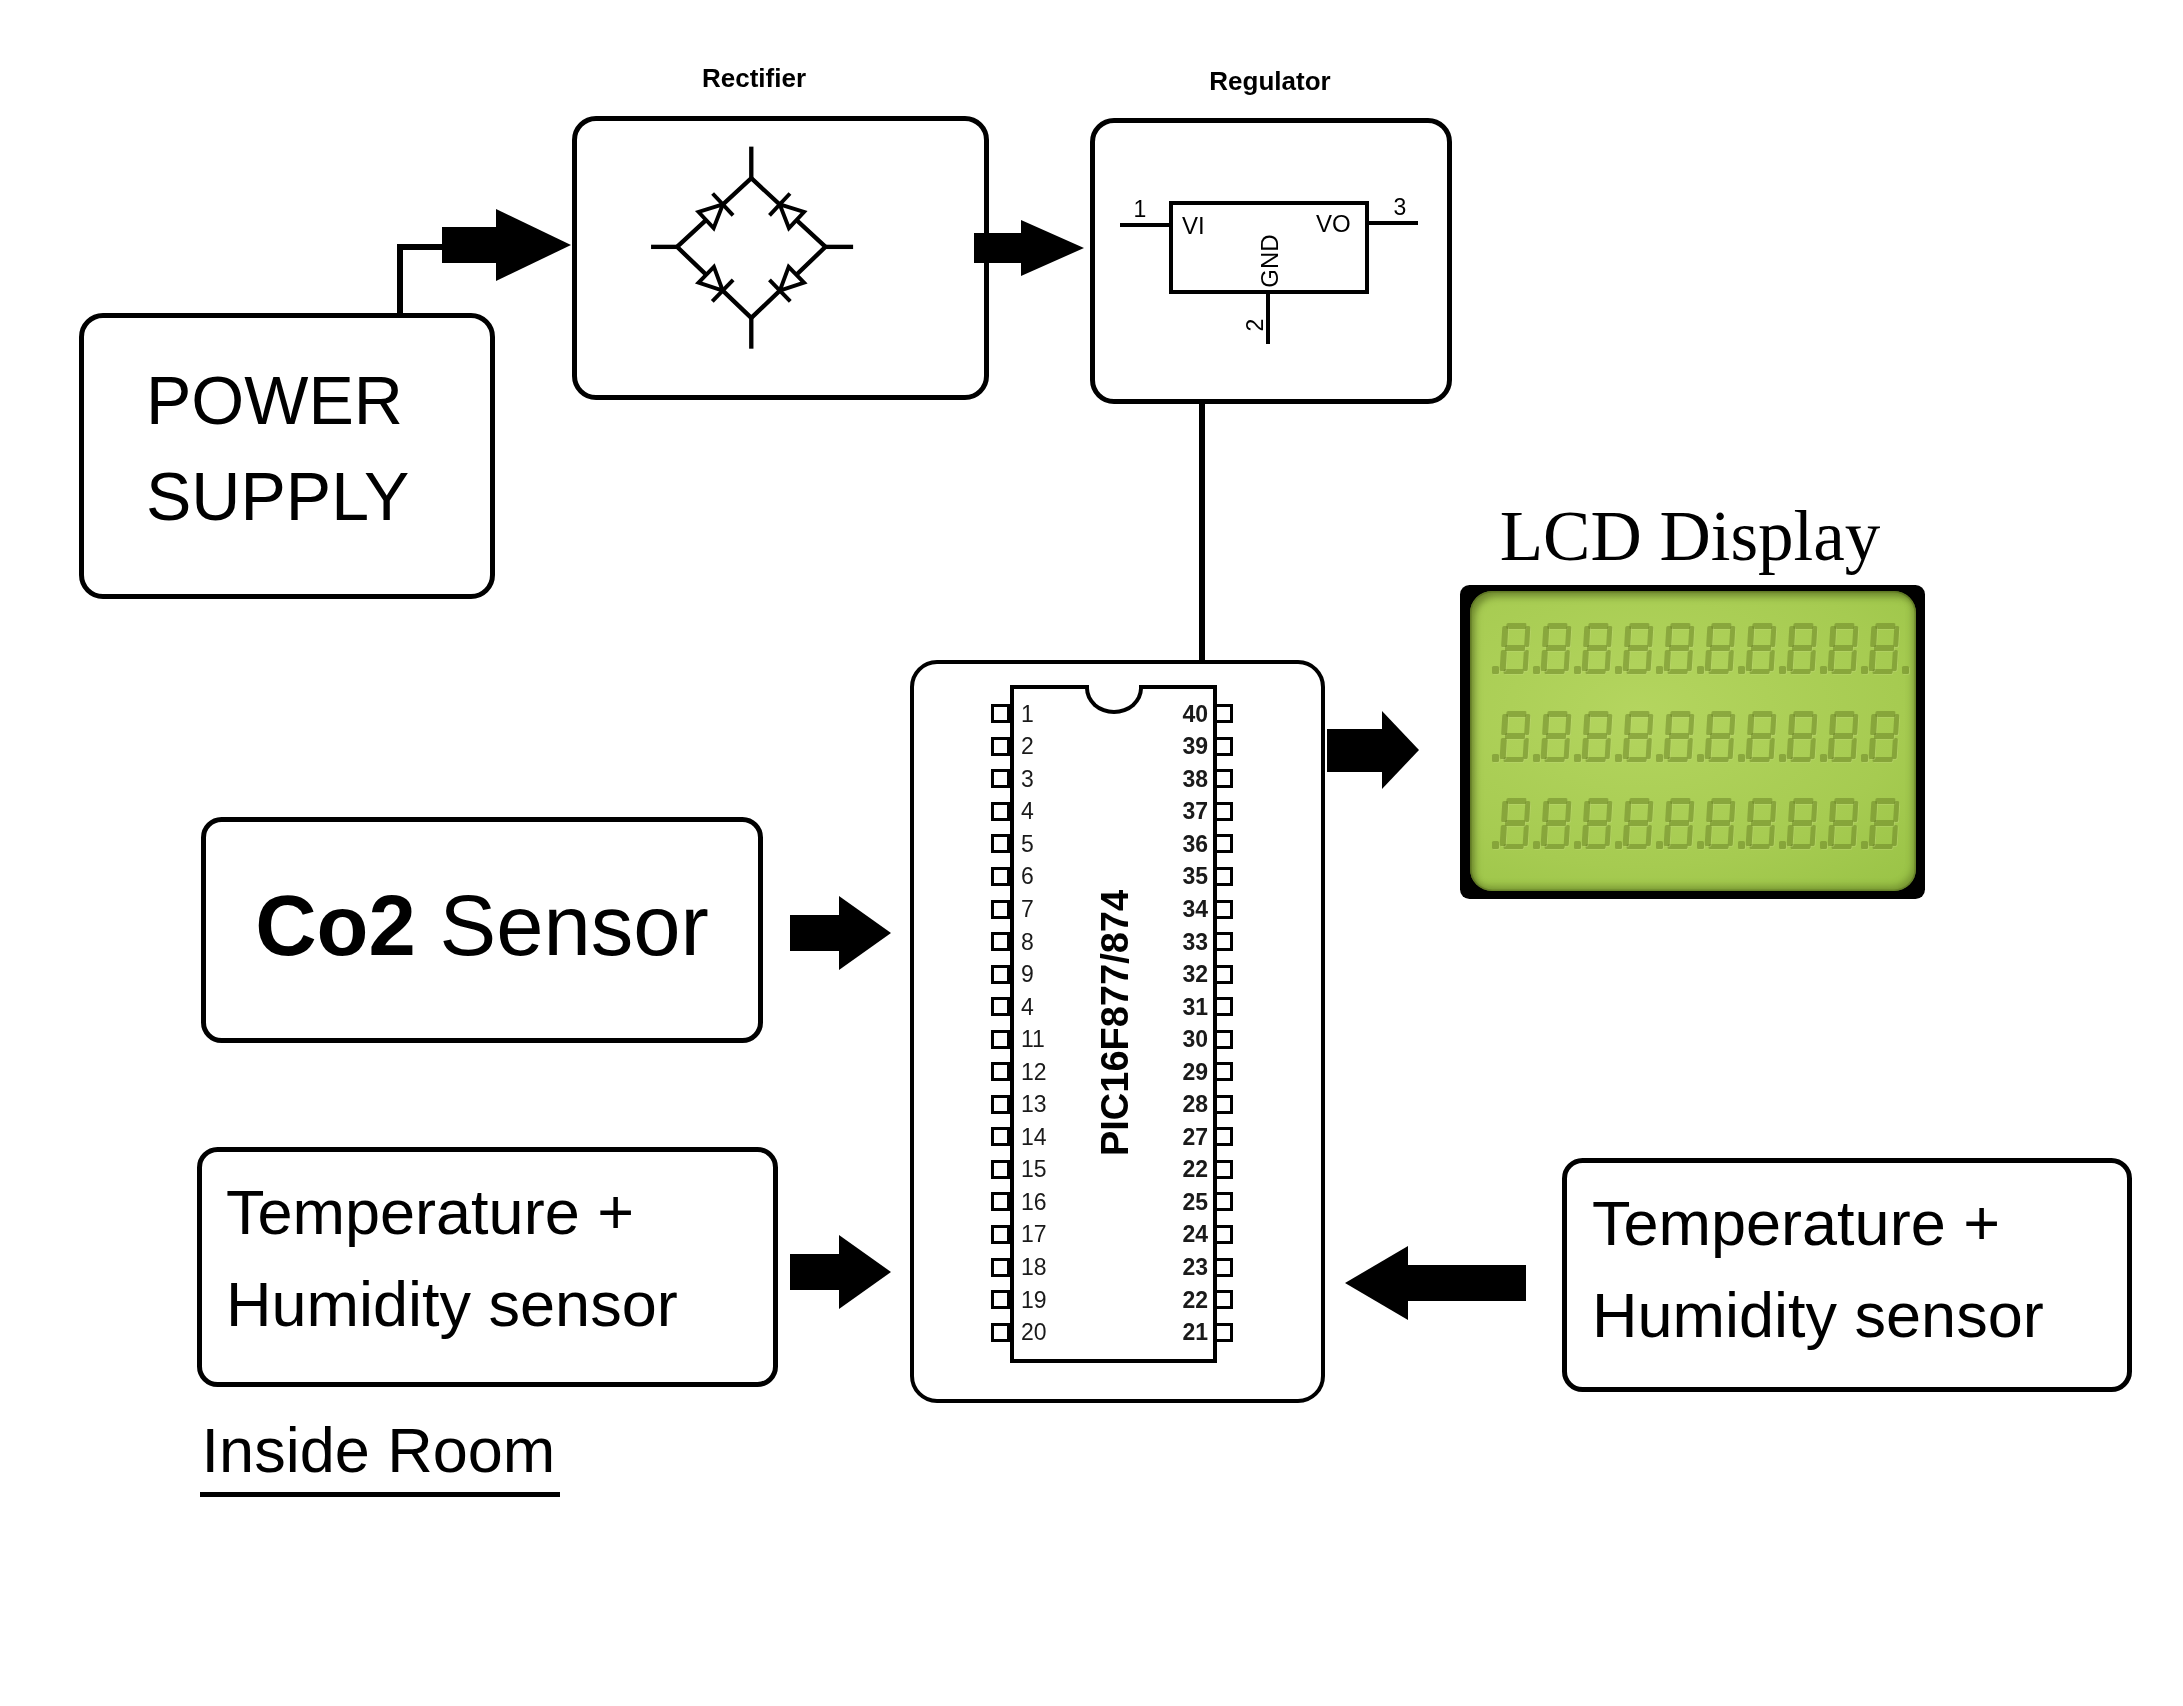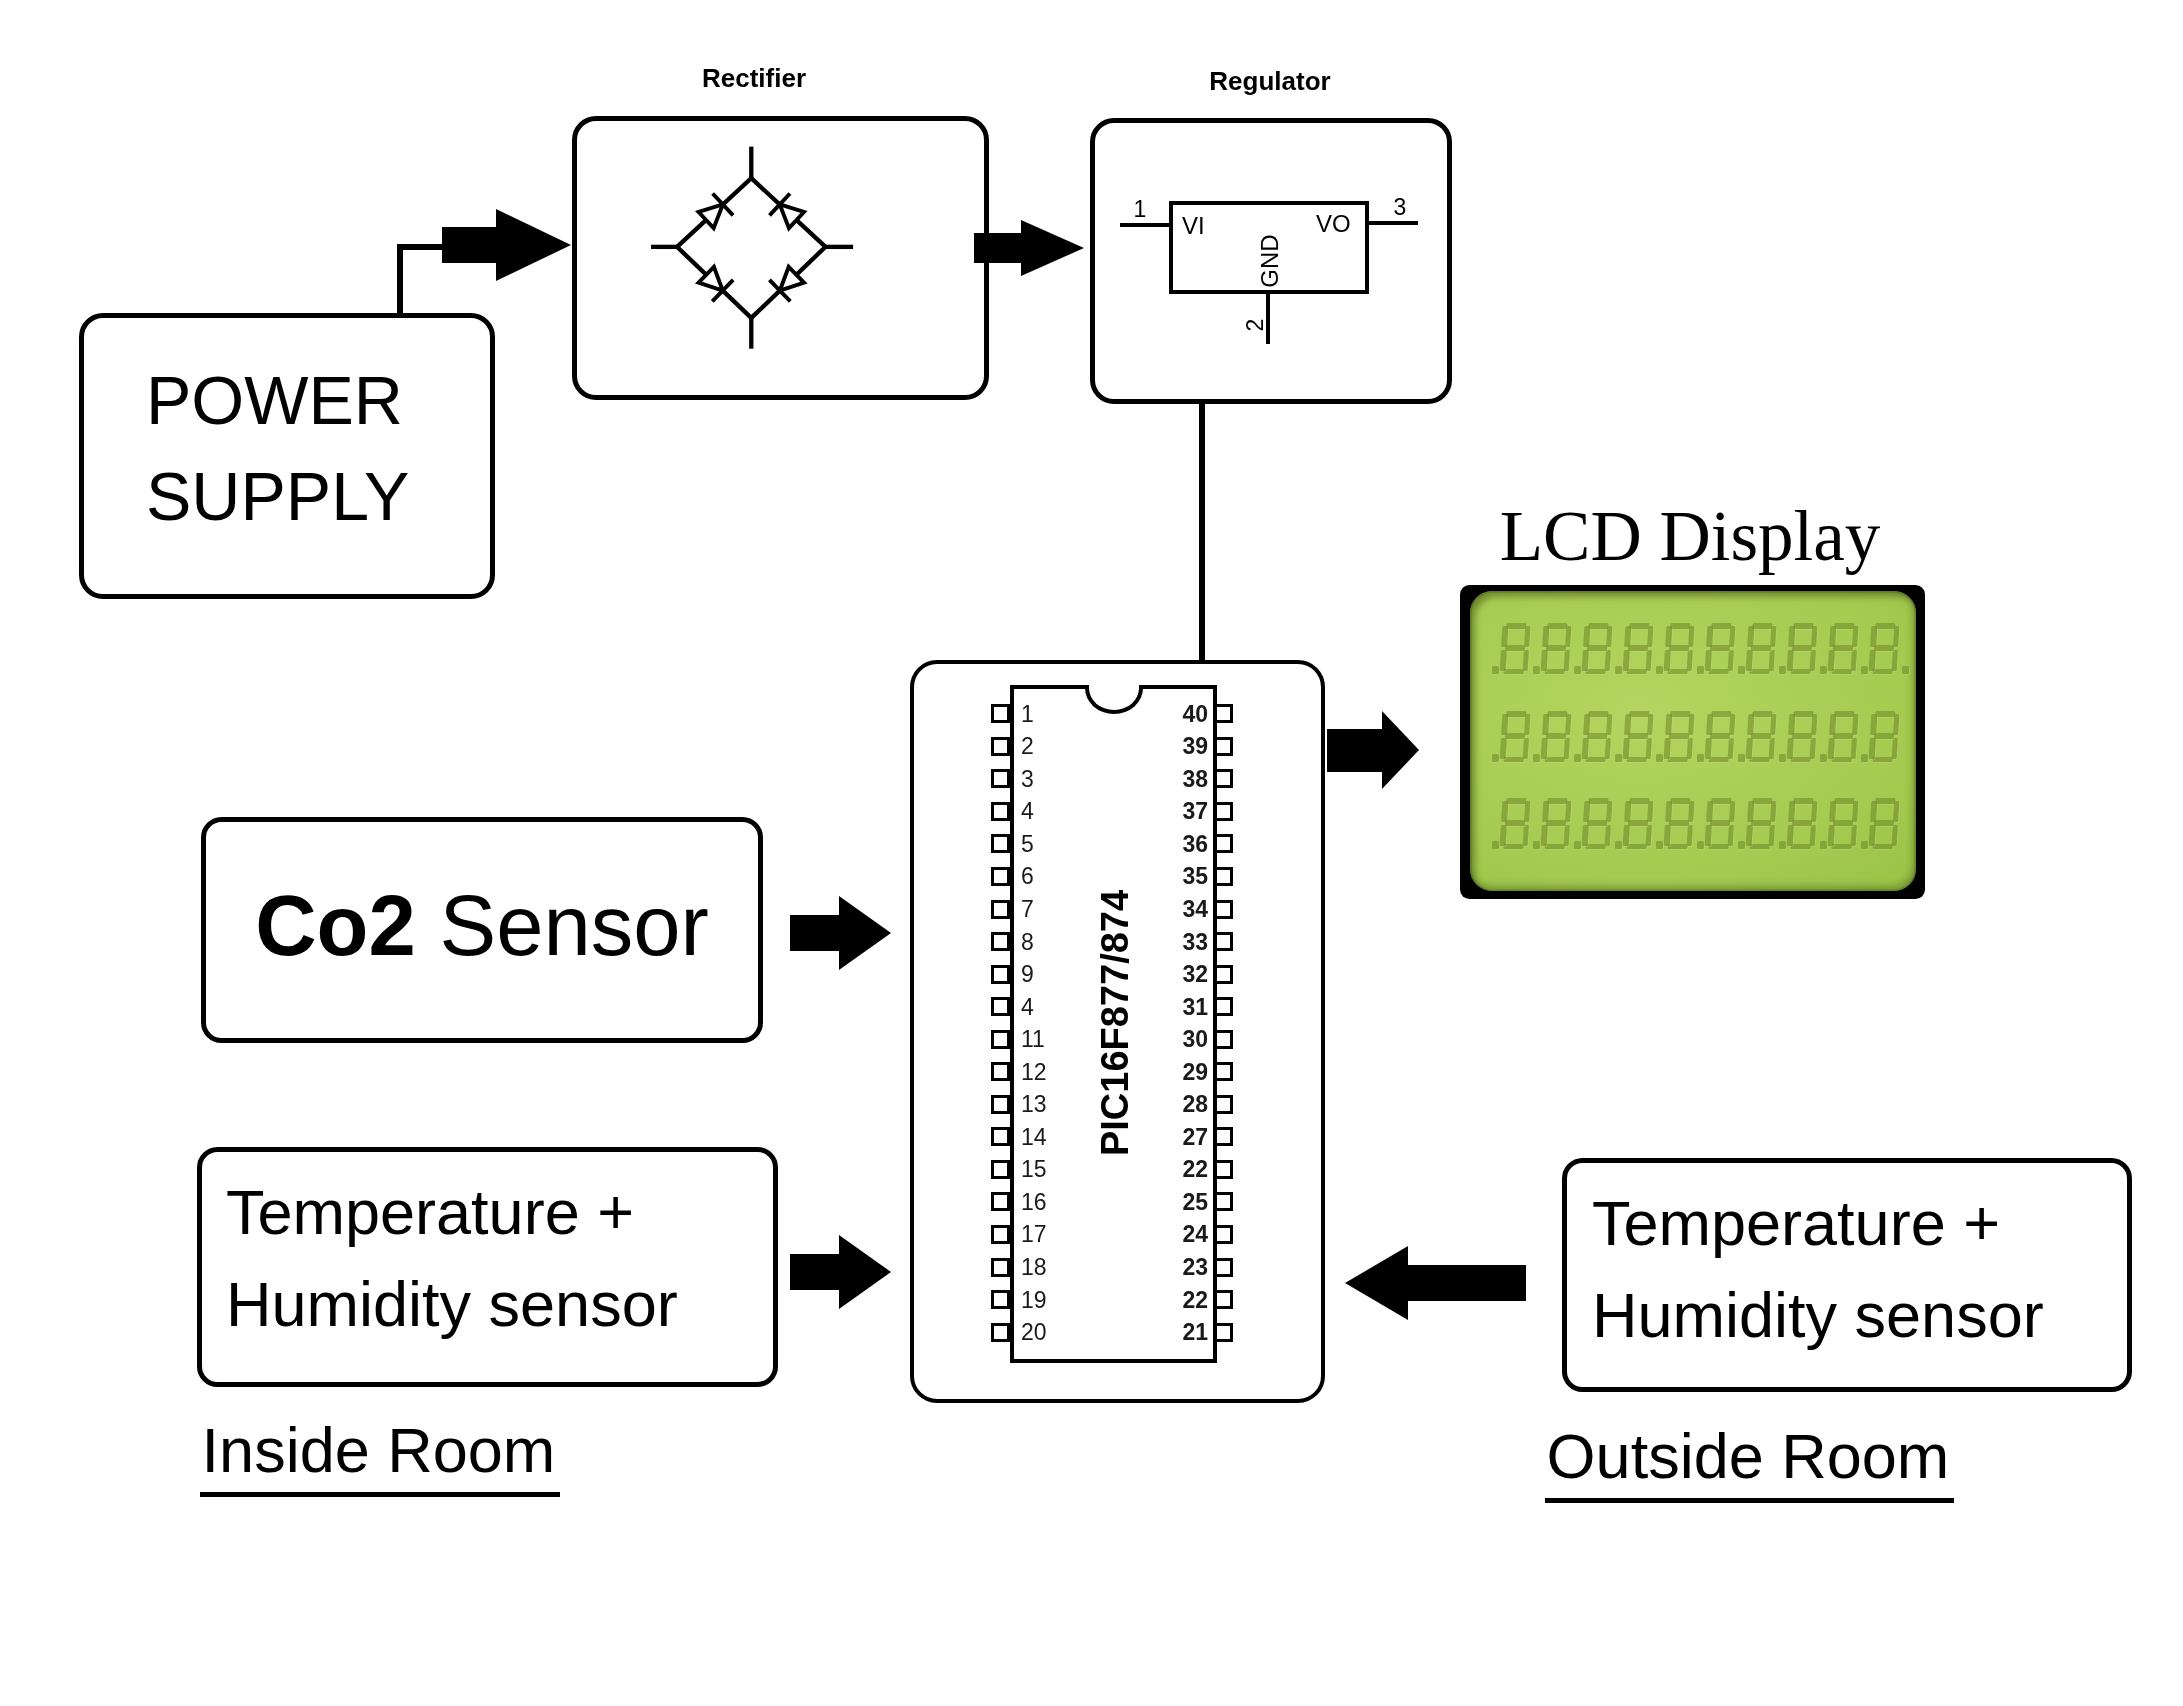--- a/index.html
+++ b/index.html
@@ -621,16 +621,15 @@
   <div class="temp-text" style="left:1592px;top:1177px;">
     <div>Temperature +</div>
     <div>Humidity sensor</div>
   </div>
   <div class="barrow" style="left:1345px;top:1246px;width:182px;height:74px;">
     <div class="head" style="left:0;top:0;border-width:37px 63px 37px 0;border-right-color:#000;"></div>
     <div class="tail" style="left:62px;top:19px;width:119px;height:36px;"></div>
   </div>
 
   <div class="room-caption" style="left:200px;top:1414px;">Inside Room</div>
-  <div class="room-caption" style="left:1545px;top:1420px;">Outside Room</div>
 
 </div>
 
 
 </body></html>

